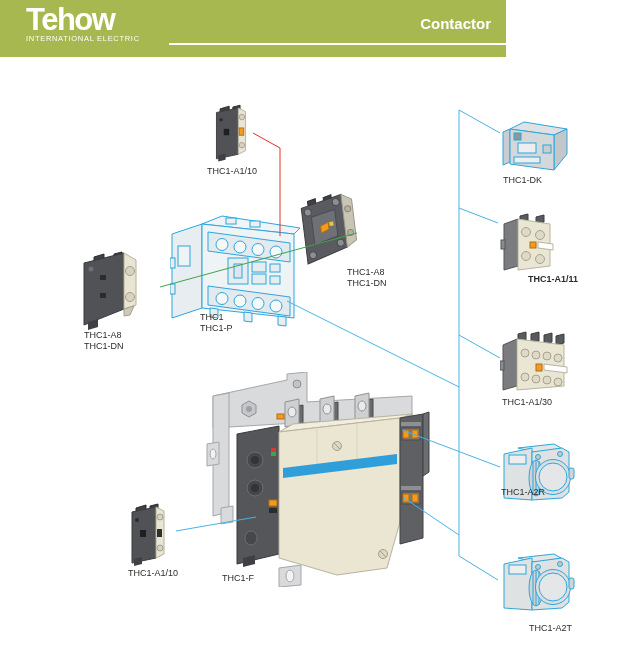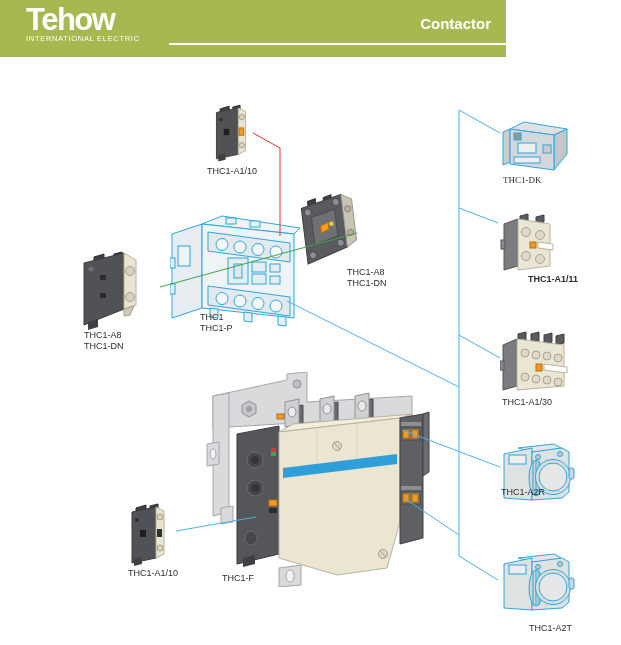--- a/index.html
+++ b/index.html
@@ -292,21 +292,21 @@
     <span>THC1-P</span>
   </div>
   <div class="lbl" style="left:337px;top:210px;">
     <span>THC1-A8</span>
     <span>THC1-DN</span>
   </div>
   <div class="lbl" style="left:74px;top:273px;">
     <span>THC1-A8</span>
     <span>THC1-DN</span>
   </div>
-  <div class="lbl" style="left:493px;top:118px;font-family:Liberation Serif, serif;">
+  <div class="lbl" style="left:493px;top:118px;">
     <span>THC1-DK</span>
   </div>
   <div class="lbl" style="left:518px;top:217px;font-weight:bold;">
     <span>THC1-A1/11</span>
   </div>
   <div class="lbl" style="left:492px;top:340px;">
     <span>THC1-A1/30</span>
   </div>
   <div class="lbl" style="left:491px;top:430px;">
     <span>THC1-A2R</span>

